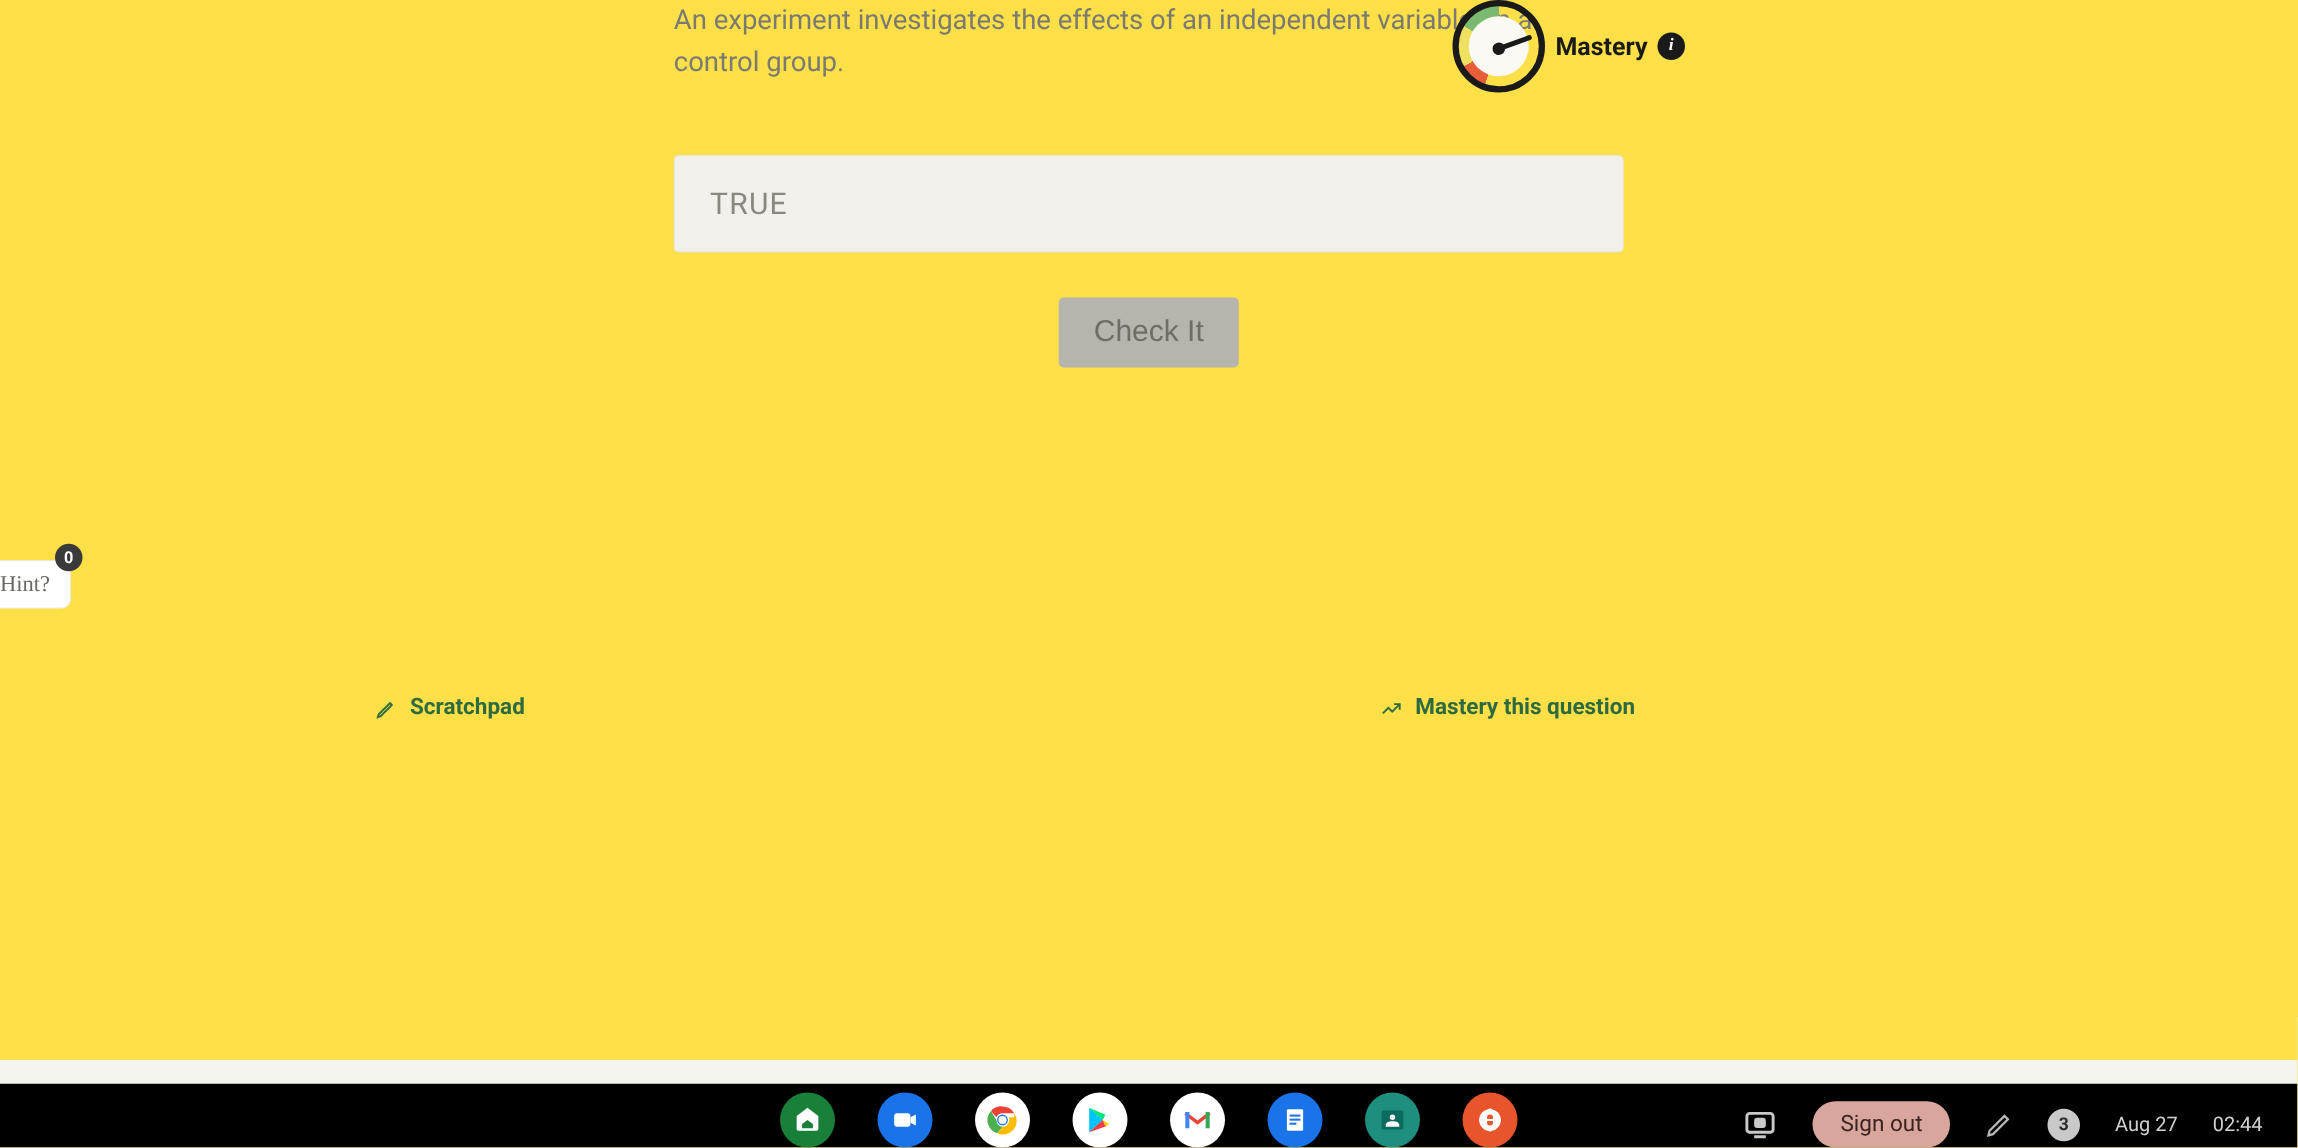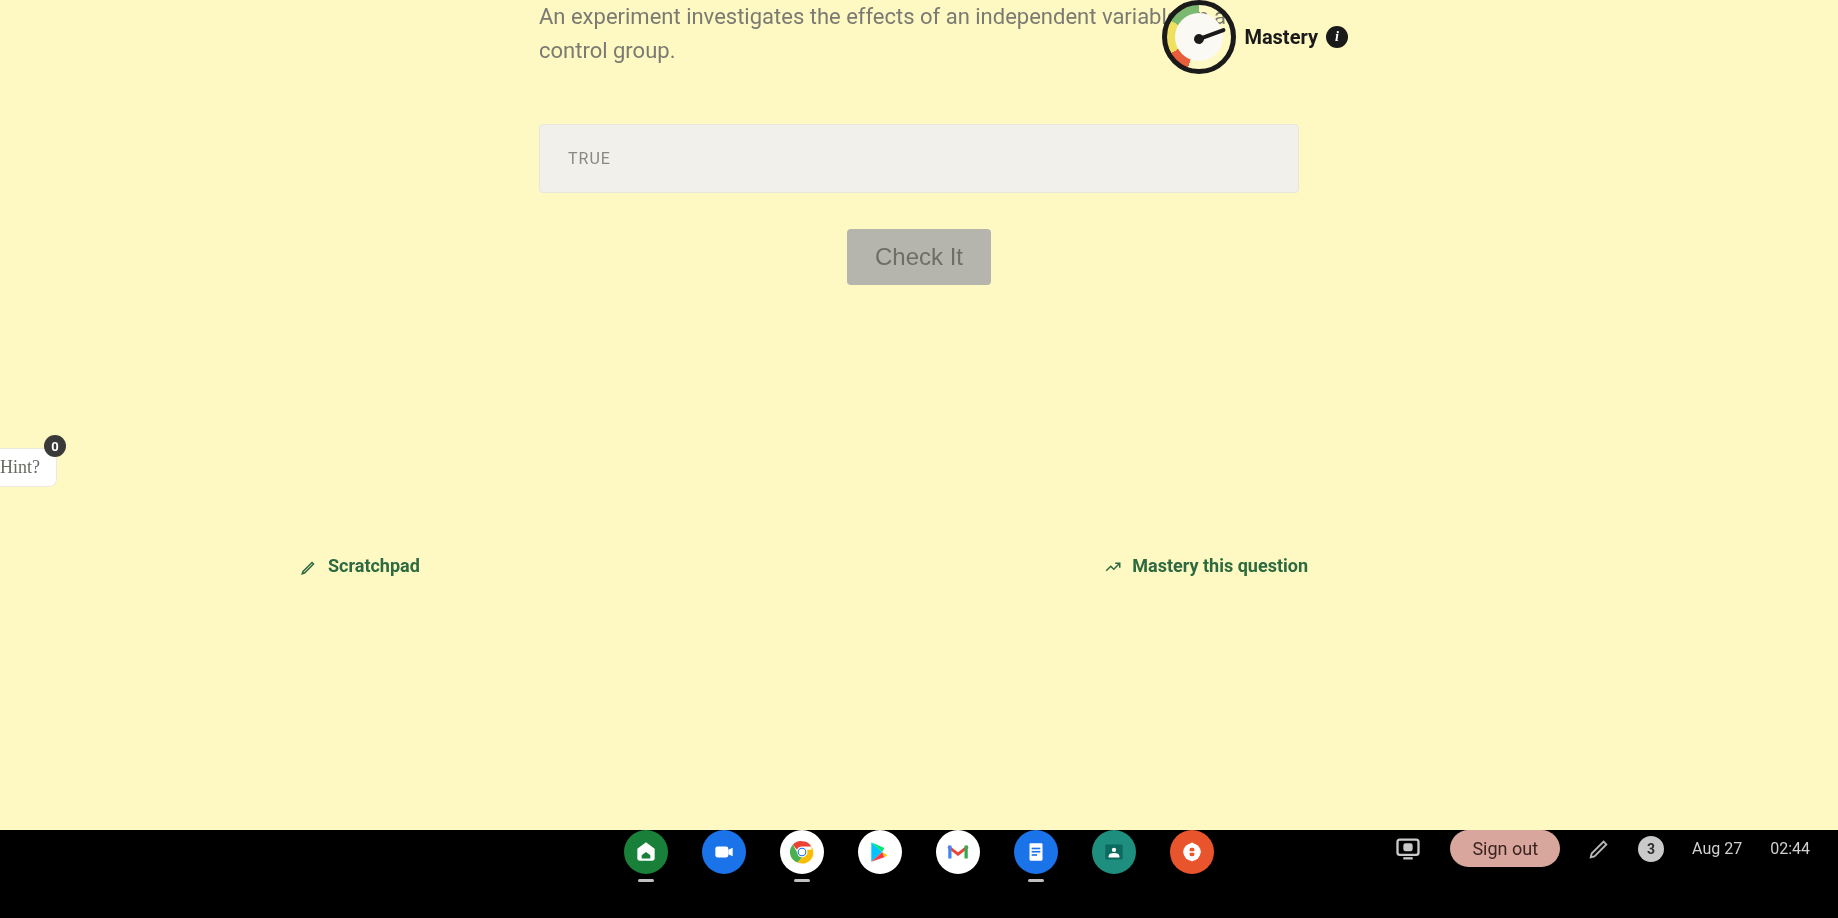--- a/index.html
+++ b/index.html
@@ -7,21 +7,21 @@
       font-family: -apple-system, BlinkMacSystemFont, "Segoe UI", Roboto, Helvetica, Arial, sans-serif;
       background: #f5f5f0;
       width: 1838px;
       height: 918px;
       position: relative;
       overflow: hidden;
     }
     .page {
       width: 100%;
       height: calc(100% - 70px);
-      background: #fef9c3;
+      background: #fde047;
       position: relative;
     }
     .mastery-gauge {
       position: absolute;
       top: 0;
       right: 490px;
       display: flex;
       align-items: center;
       gap: 8px;
     }
@@ -78,21 +78,21 @@
       line-height: 1.55;
       margin-bottom: 56px;
     }
     .options { display: flex; flex-direction: column; gap: 10px; margin-bottom: 36px; }
     .option {
       background: #f1f0ea;
       border: 1px solid #e6e5de;
       border-radius: 4px;
       padding: 24px 28px;
       color: #8a897f;
-      font-size: 16px;
+      font-size: 24px;
       letter-spacing: 1px;
       cursor: pointer;
     }
     .check-row { text-align: center; margin-top: 14px; }
     .check-btn {
       background: #b5b4ad;
       color: #6e6e67;
       border: none;
       padding: 14px 28px;
       font-size: 24px;
@@ -134,23 +134,23 @@
       color: #2d6a3f;
       font-weight: 700;
       font-size: 18px;
       cursor: pointer;
     }
     .link .icon { width: 18px; height: 18px; }
 
     
     .taskbar {
       position: absolute; left: 0; right: 0; bottom: 0;
-      height: 88px;
+      height: 51px;
       background: #000;
-      display: flex; align-items: flex-start;
+      display: flex; align-items: flex-end;
       padding: 0 28px;
     }
     .taskbar-center {
       position: absolute; left: 50%; transform: translateX(-50%);
       display: flex; align-items: center; gap: 34px;
     }
     .dock-icon {
       width: 44px; height: 44px; border-radius: 50%;
       display: flex; align-items: center; justify-content: center;
       font-weight: 700;

